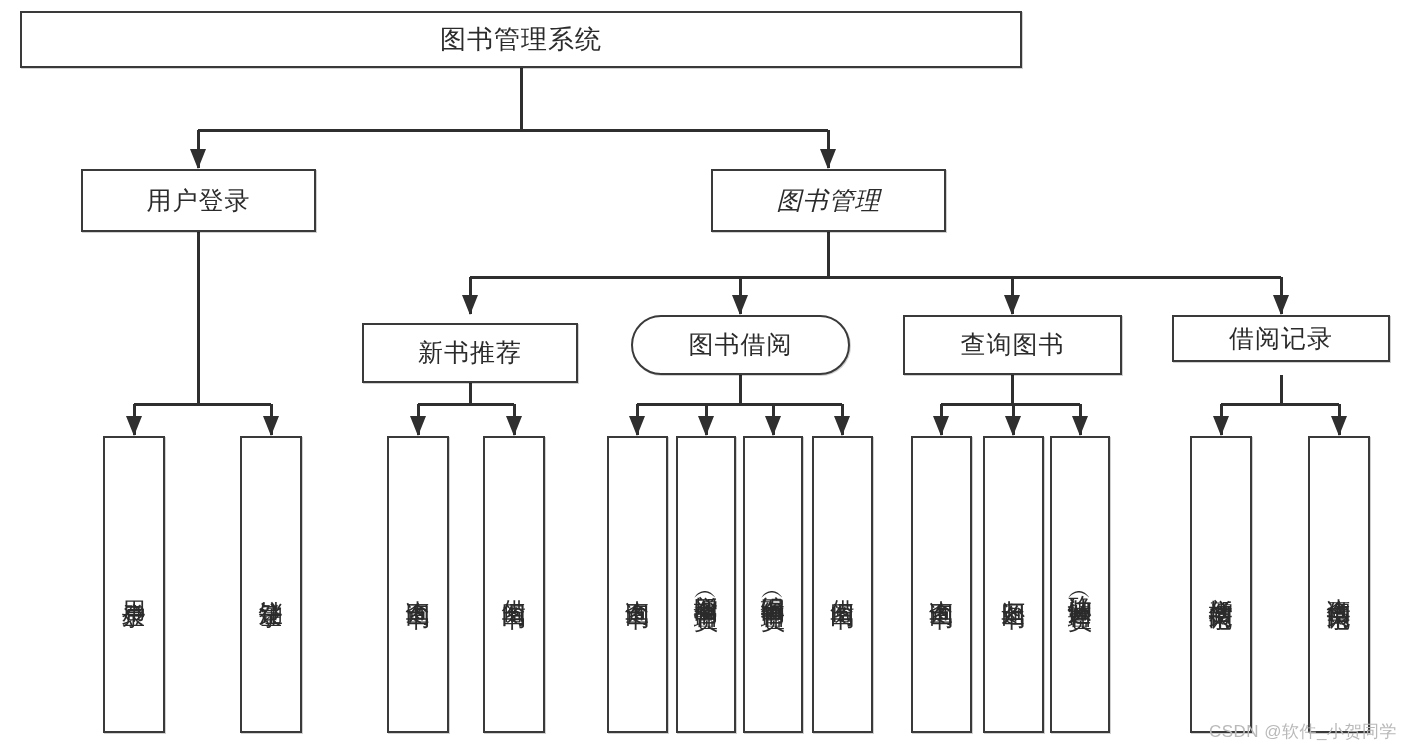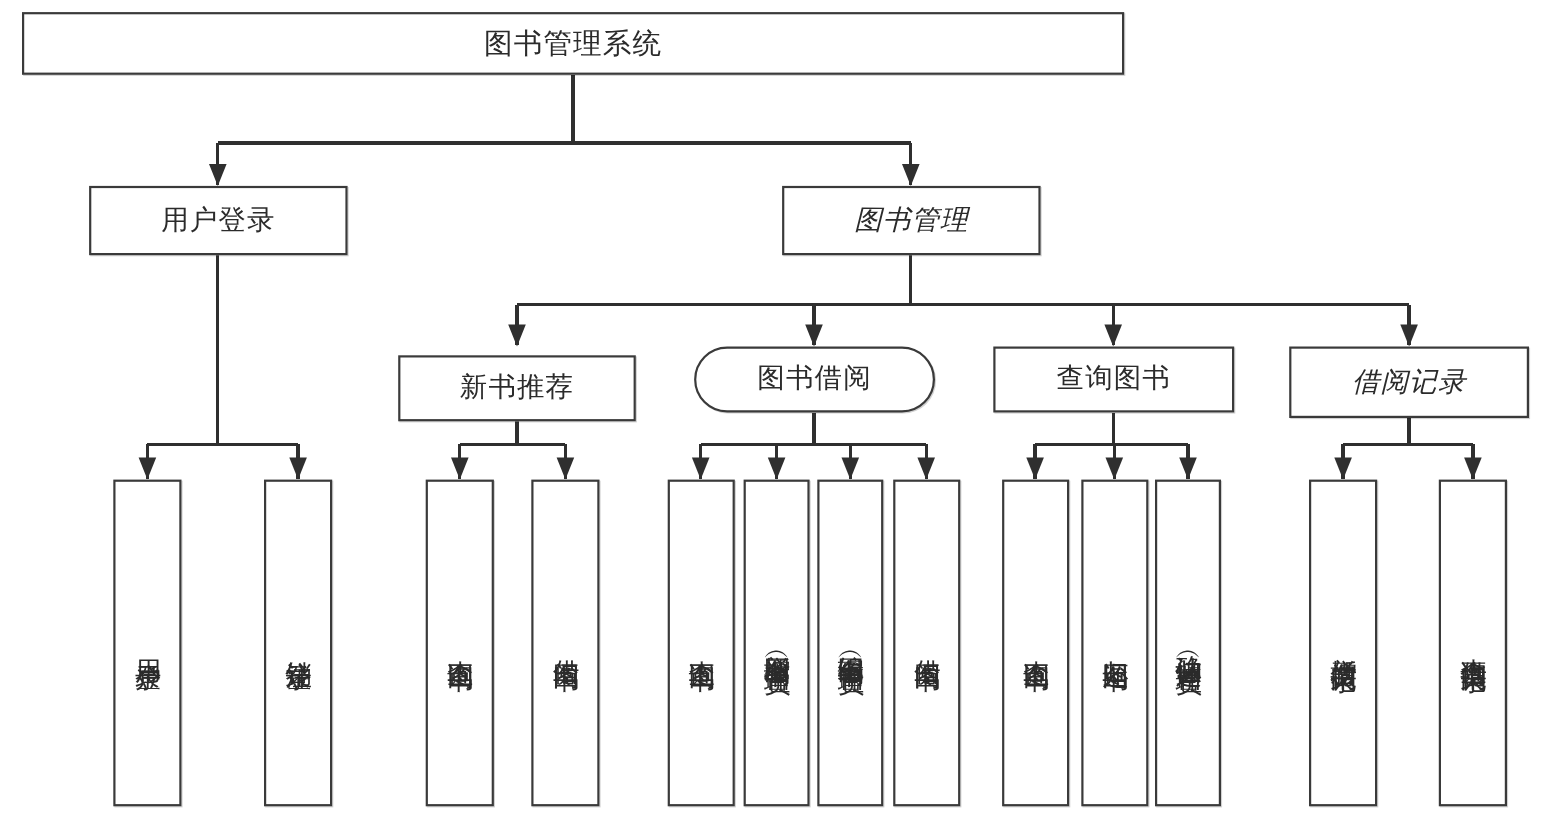--- a/index.html
+++ b/index.html
@@ -128,21 +128,21 @@
       <line x1="1339" y1="404" x2="1339" y2="435" stroke="#2f2f2f" stroke-width="3" shape-rendering="crispEdges"></line>
       <path d="M 1331 416 L 1347 416 L 1339 436 Z" fill="#2f2f2f"></path>
     </svg>
   <div id="nodes">
       <div class="node horiz root" style="left: 20px; top: 11px; width: 1002px; height: 57px;">图书管理系统</div>
       <div class="node horiz" style="left: 81px; top: 169px; width: 235px; height: 63px;">用户登录</div>
       <div class="node horiz" style="left: 711px; top: 169px; width: 235px; height: 63px; font-style: italic;">图书管理</div>
       <div class="node horiz" style="left: 362px; top: 323px; width: 216px; height: 60px;">新书推荐</div>
       <div class="node horiz" style="left: 631px; top: 315px; width: 219px; height: 60px; border-radius: 30px;">图书借阅</div>
       <div class="node horiz" style="left: 903px; top: 315px; width: 219px; height: 60px;">查询图书</div>
-      <div class="node horiz" style="left: 1172px; top: 315px; width: 218px; height: 65px; font-style: italic;">借阅记录</div>
+      <div class="node horiz" style="left: 1172px; top: 315px; width: 218px; height: 47px;">借阅记录</div>
       <div class="node vert" style="left: 103px; top: 436px; width: 62px; height: 297px;">
         <span class="vtext">用户登录</span>
       </div>
       <div class="node vert" style="left: 240px; top: 436px; width: 62px; height: 297px;">
         <span class="vtext">注销登录</span>
       </div>
       <div class="node vert" style="left: 387px; top: 436px; width: 62px; height: 297px;">
         <span class="vtext">查询图书</span>
       </div>
       <div class="node vert" style="left: 483px; top: 436px; width: 62px; height: 297px;">
@@ -169,13 +169,14 @@
       <div class="node vert" style="left: 1050px; top: 436px; width: 60px; height: 297px;">
         <span class="vtext">确认归还（管理员）</span>
       </div>
       <div class="node vert" style="left: 1190px; top: 436px; width: 62px; height: 297px;">
         <span class="vtext">新增借阅记录</span>
       </div>
       <div class="node vert" style="left: 1308px; top: 436px; width: 62px; height: 297px;">
         <span class="vtext">查询借阅记录</span>
       </div>
     </div>
+  <div class="watermark">CSDN @软件_小贺同学</div>
 </div>
 
 </body></html>

